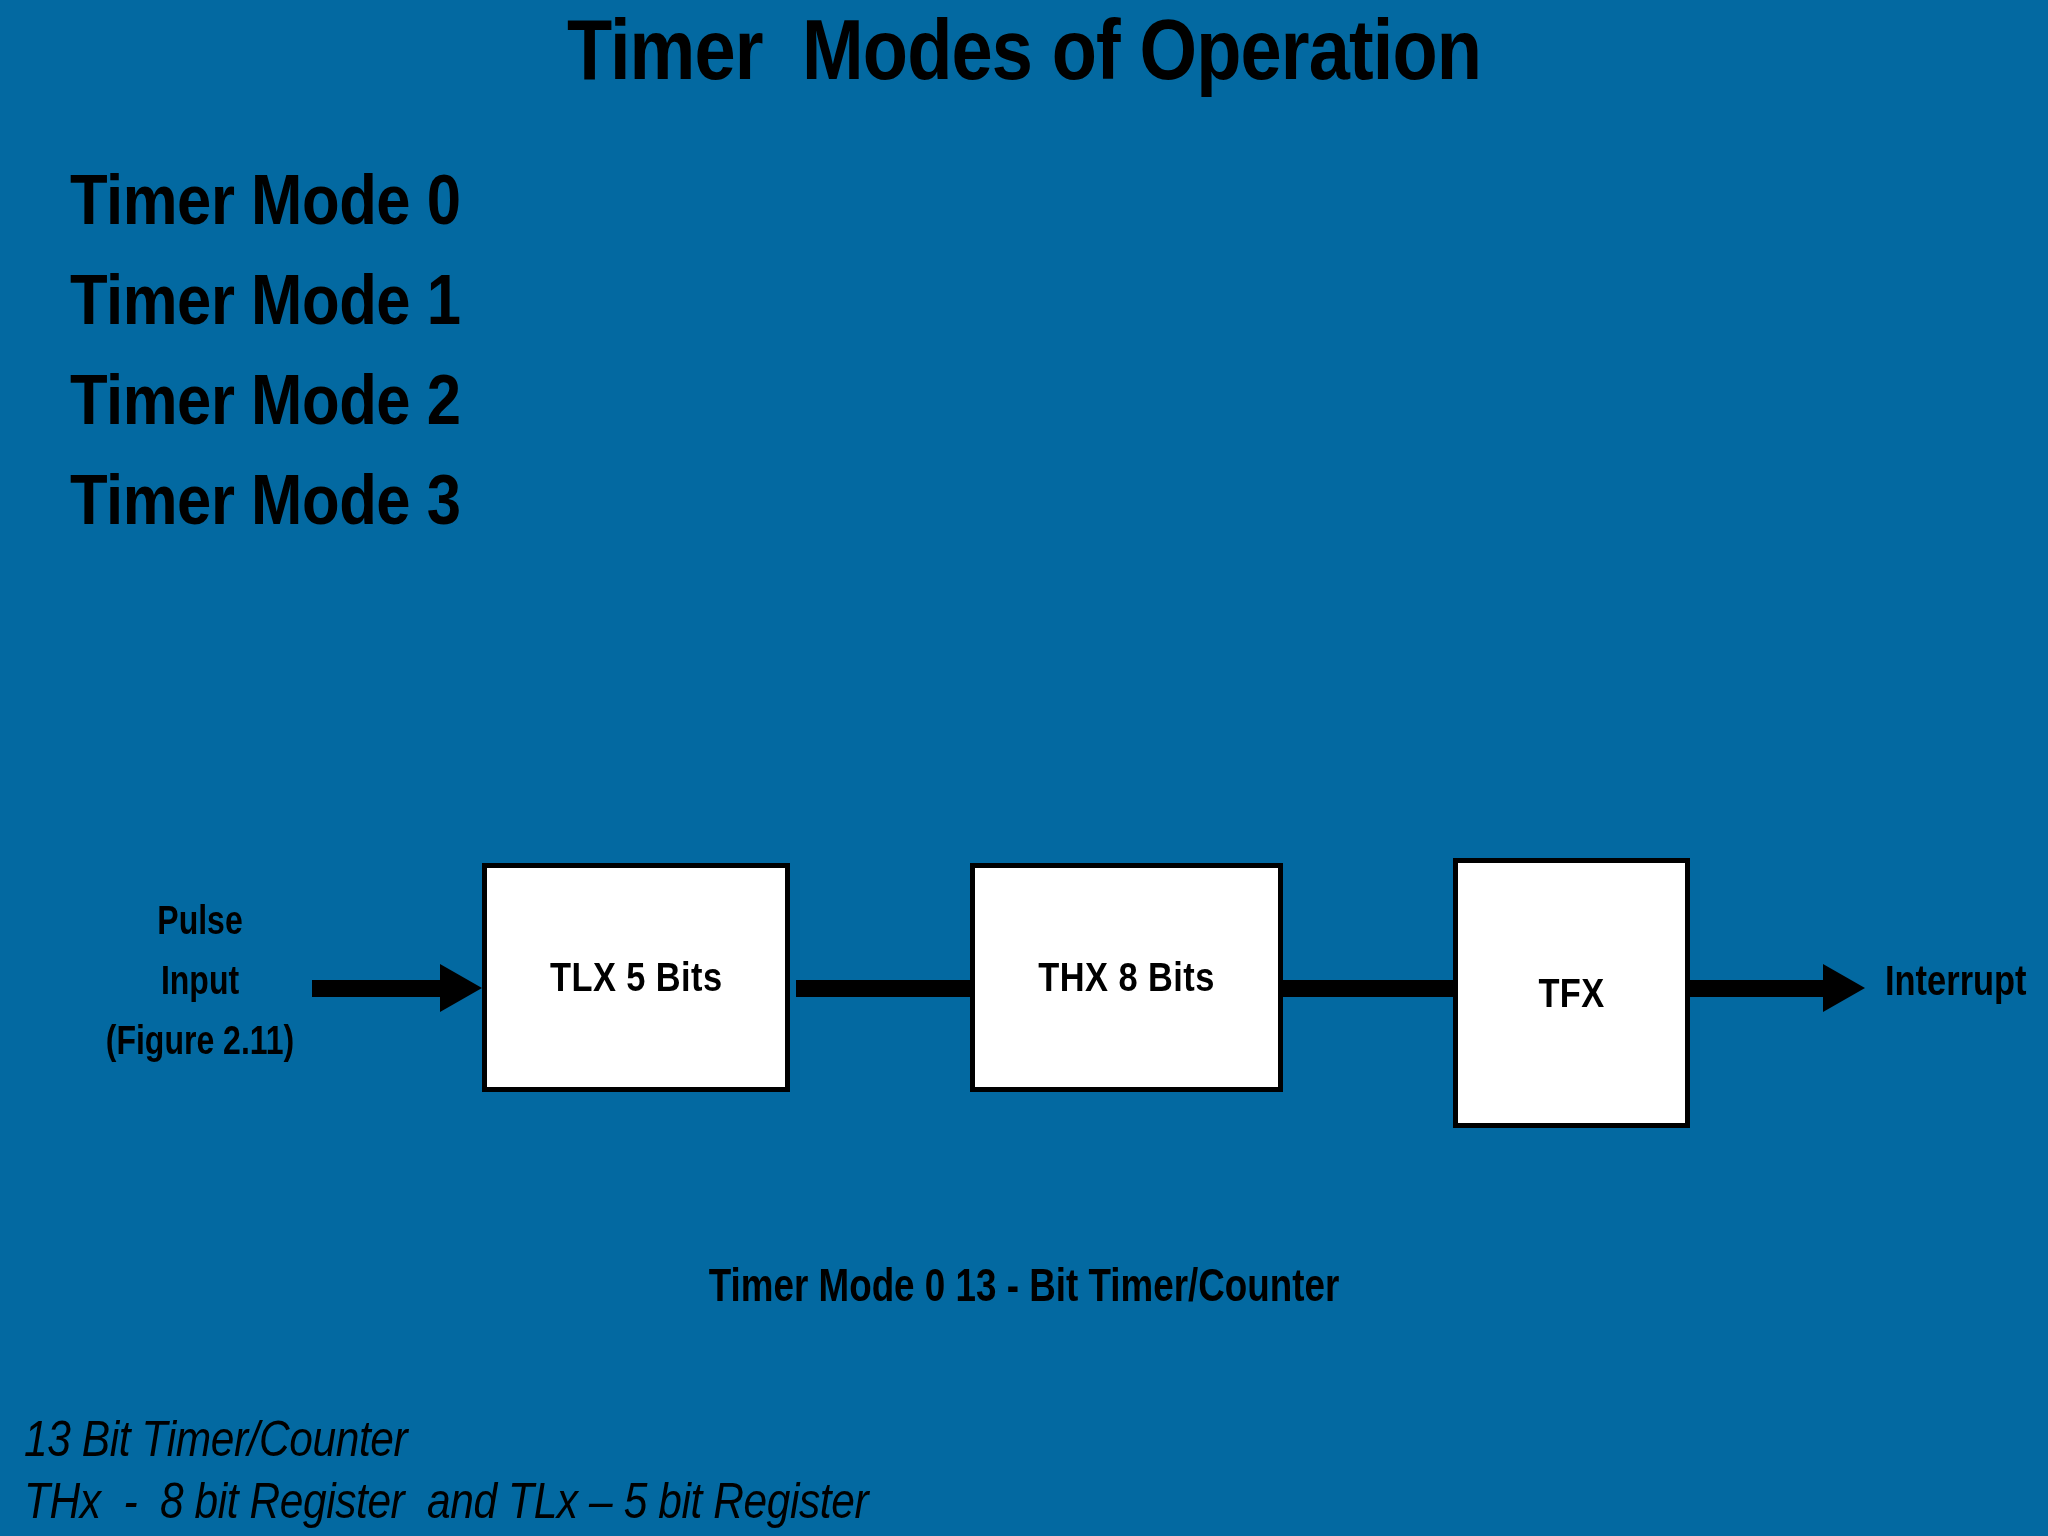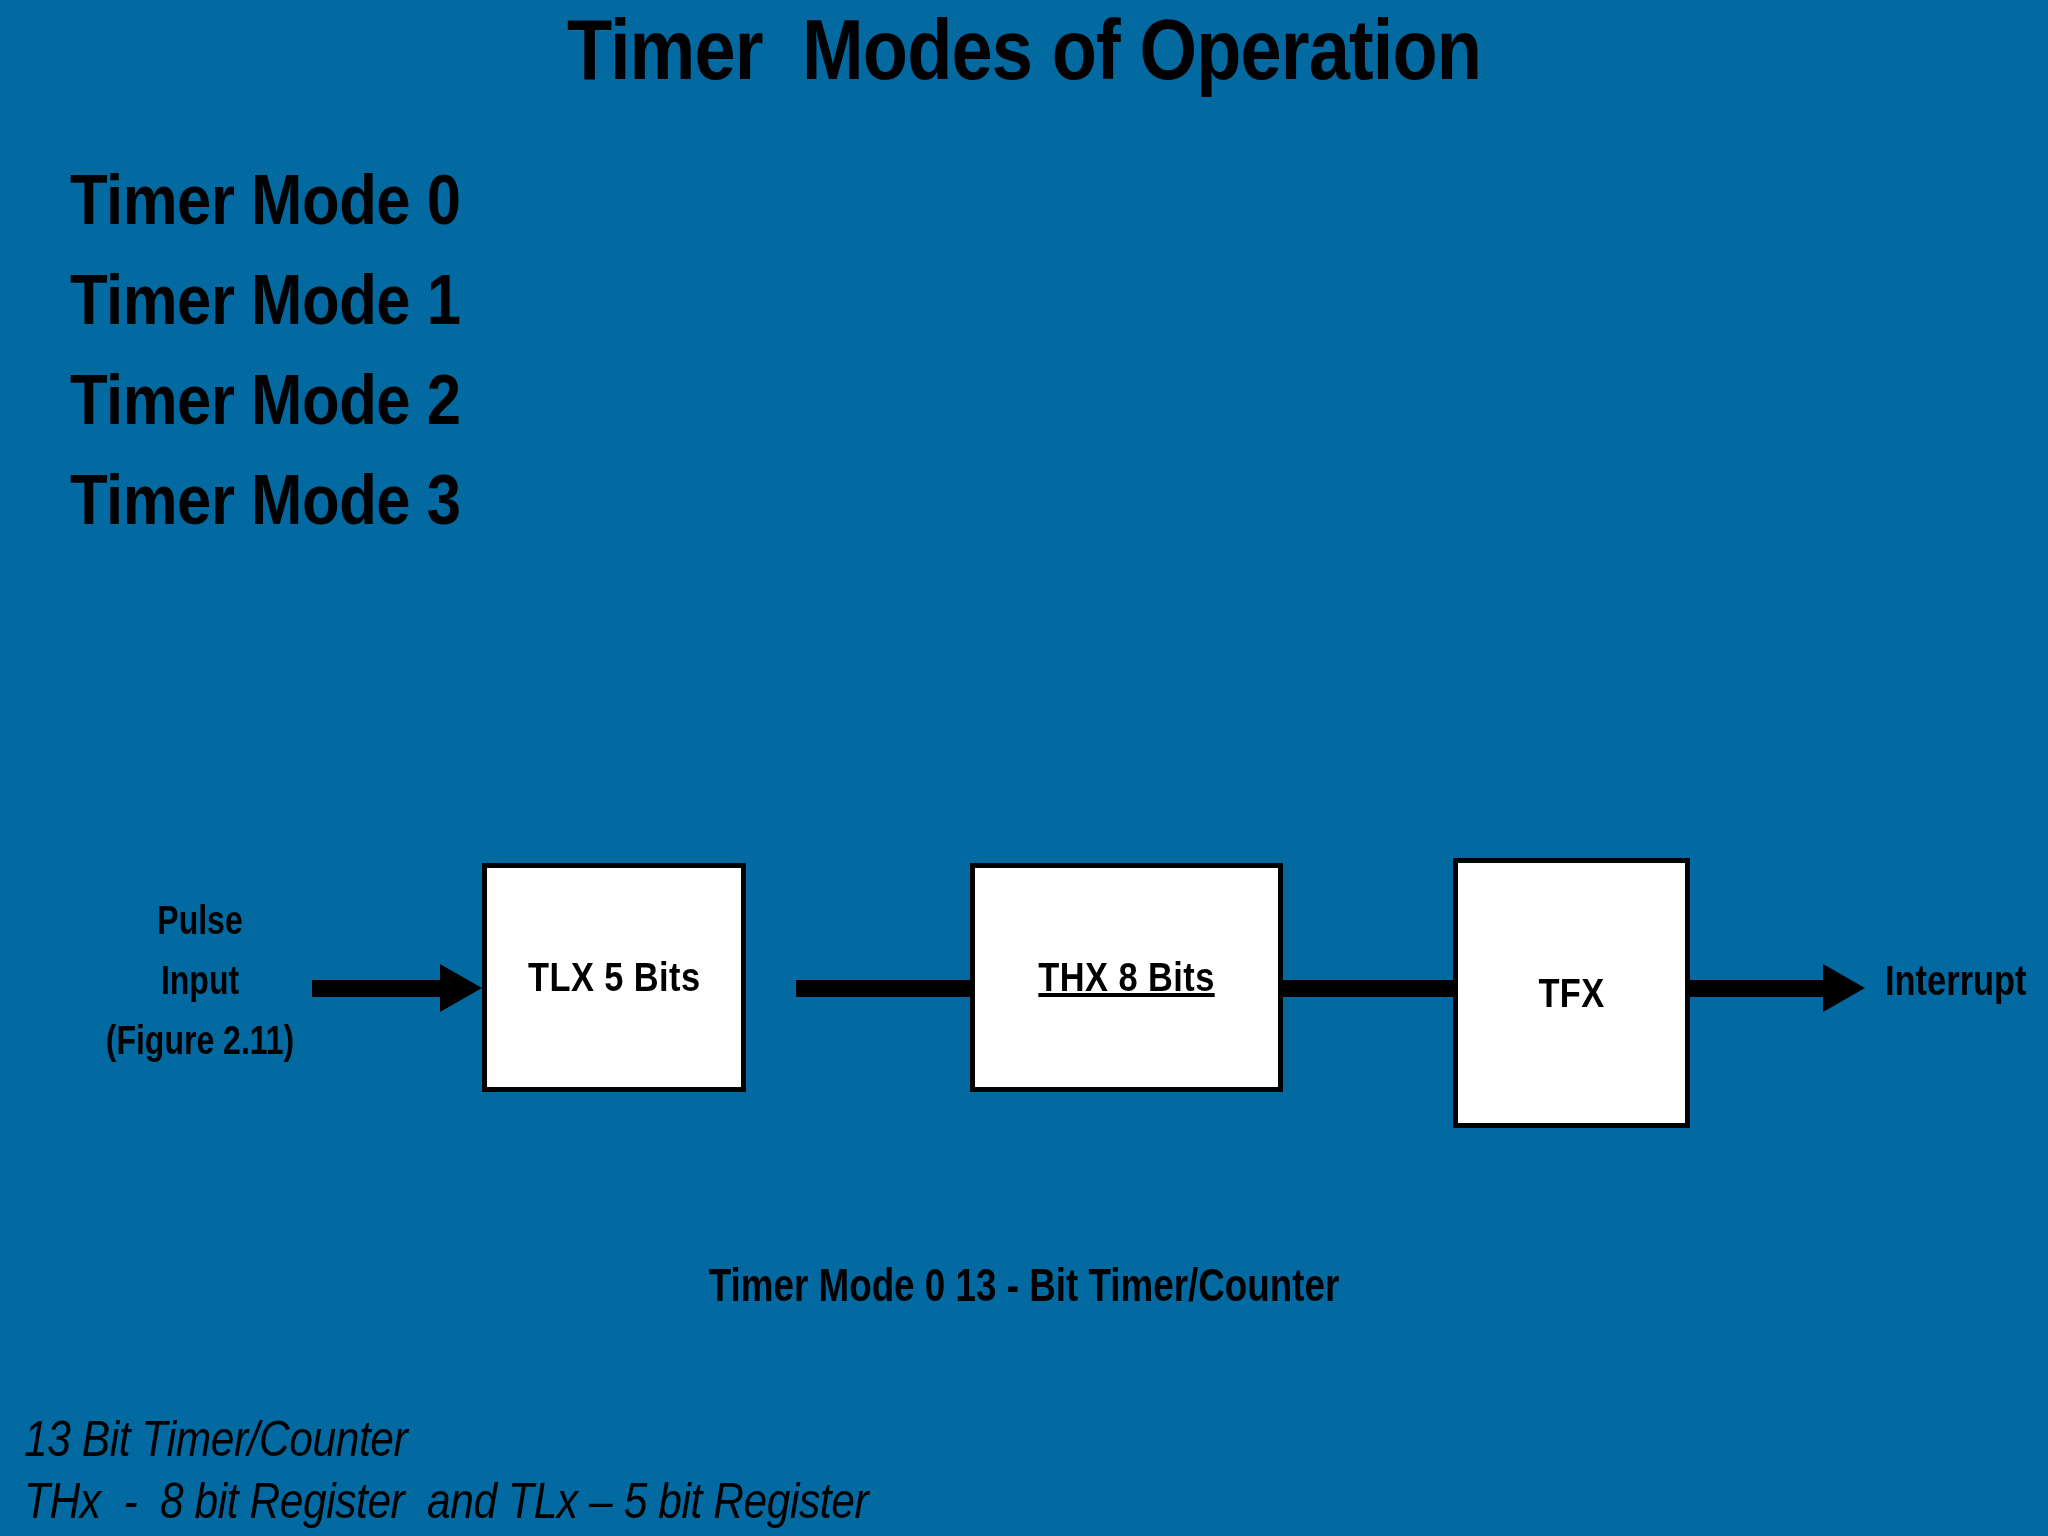--- a/index.html
+++ b/index.html
@@ -124,22 +124,22 @@
   }
   .dbox-label {
     font-family: "Liberation Sans", sans-serif;
     font-weight: bold;
     font-size: 40px;
     letter-spacing: 0.5px;
     transform: scaleX(0.86);
     white-space: pre;
   }
 
-  .box-tlx { left: 482px;  top: 863px; width: 264px; height: 229px; text-align: right; }
-  .box-thx { left: 970px;  top: 863px; width: 313px; height: 229px; text-decoration: underline; }
+  .box-tlx { left: 482px;  top: 863px; width: 308px; height: 229px; text-align: right; }
+  .box-thx { left: 970px;  top: 863px; width: 313px; height: 229px; }
   .box-tfx { left: 1453px; top: 858px; width: 237px; height: 270px; }
 
   
   .conn {
     position: absolute;
     height: 17px;
     background: #000000;
   }
   .conn-1 { left: 796px;  top: 980px; width: 176px; }
   .conn-2 { left: 1281px; top: 980px; width: 174px; }

